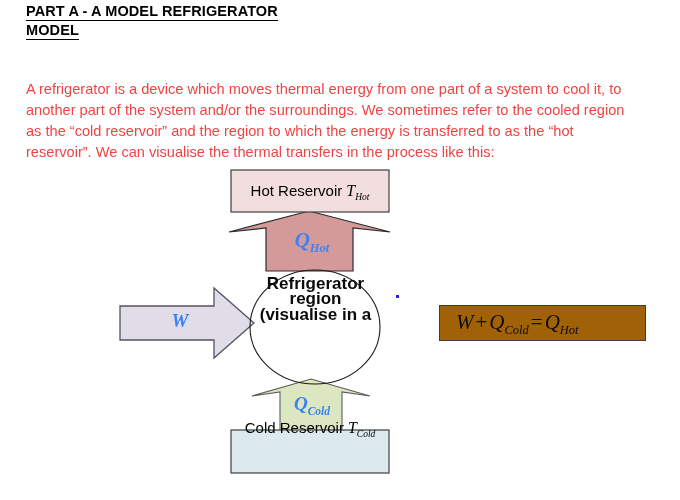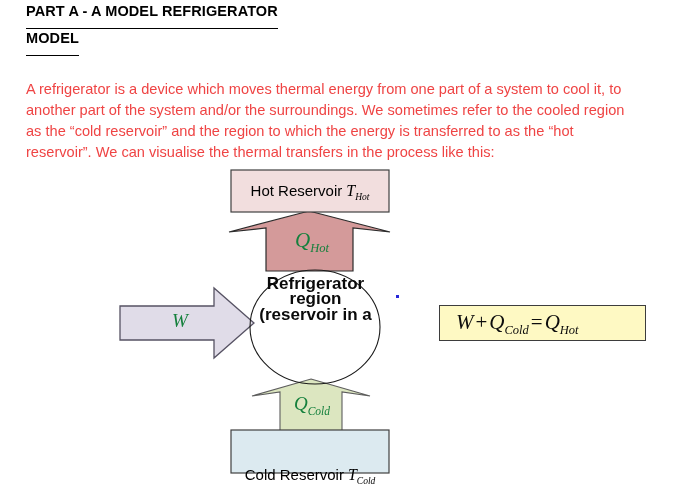--- a/index.html
+++ b/index.html
@@ -25,21 +25,21 @@
   }
   #heading .hline {
     font-size: 14.5px;
     font-weight: bold;
     line-height: 19px;
     letter-spacing: 0.1px;
     white-space: nowrap;
   }
   #heading .hline span {
     border-bottom: 1.5px solid #000;
-    padding-bottom: 8px;
+    padding-bottom: 0px;
     display: inline-block;
     line-height: 17px;
   }
 
   
   #intro-paragraph {
     position: absolute;
     left: 26px;
     top: 64px;
     width: 600px;
@@ -66,21 +66,21 @@
   }
 
   #hot-reservoir-label {
     left: 231px;
     top: 182px;
     width: 158px;
     font-size: 15px;
   }
   #cold-reservoir-label {
     left: 231px;
-    top: 466px;
+    top: 419px;
     width: 158px;
     font-size: 15px;
   }
   .res-sym {
     font-family: "Liberation Serif", serif;
     font-style: italic;
     font-size: 16px;
     text-align: center;
   }
   .res-sym sub {
@@ -100,21 +100,22 @@
   }
   #w-label {
     left: 130px;
     top: 310px;
     width: 100px;
   }
   .mathsym {
     font-family: "Liberation Serif", serif;
     font-style: italic;
     font-size: 21px;
-    color: #15803d;
+    color: #3b82f6;
+    font-weight: bold;
   }
   .mathsym sub {
     font-size: 12.5px;
     font-style: italic;
   }
   #w-label .mathsym { font-size: 19px; }
   #q-cold-label .mathsym { font-size: 19px; margin-top: 32px; }
   #q-cold-label .mathsym sub { font-size: 11.5px; }
 
   #device-label {
@@ -128,21 +129,21 @@
   }
 
   
   #equation-box {
     position: absolute;
     left: 439px;
     top: 305px;
     width: 207px;
     height: 36px;
     border: 1.2px solid #3d3d3d;
-    background: #fef9c3;
+    background: #a16207;
     box-sizing: border-box;
   }
   #equation-text {
     position: absolute;
     left: 16px;
     top: 4px;
     font-family: "Liberation Serif", serif;
     font-style: italic;
     font-size: 21px;
     white-space: nowrap;
@@ -208,20 +209,20 @@
   <span class="mathsym"><i>Q</i><sub>Cold</sub></span>
 </div>
 
 <div class="dlabel" id="w-label">
   <span class="mathsym"><i>W</i></span>
 </div>
 
 <div class="dlabel" id="device-label">
   <div>Refrigerator</div>
   <div>region</div>
-  <div>(reservoir in a</div>
+  <div>(visualise in a</div>
 </div>
 
 <div id="stray-dot"></div>
 
 <div id="equation-box">
   <div id="equation-text"><i>W</i><span class="op">+</span><i>Q</i><sub>Cold</sub><span class="op">=</span><i>Q</i><sub>Hot</sub></div>
 </div>
 
 </body></html>

